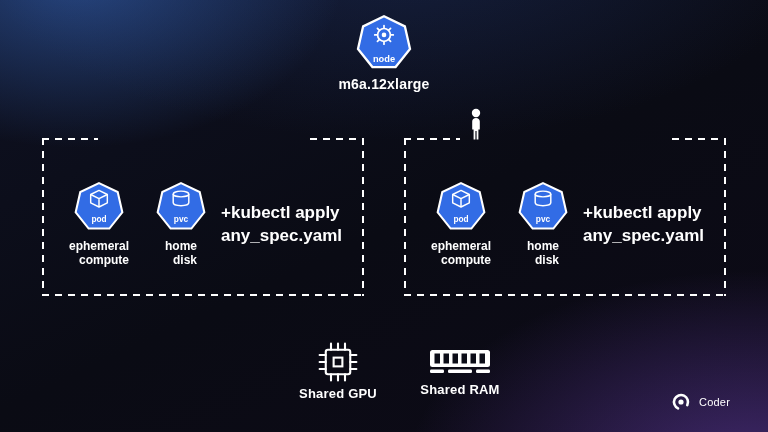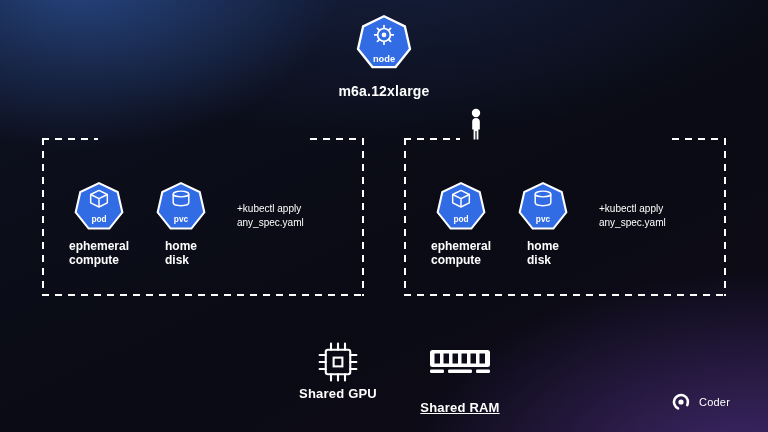--- a/index.html
+++ b/index.html
@@ -9,21 +9,21 @@
     background:
       radial-gradient(430px 280px at 10% -6%, rgba(58,112,205,0.55), transparent 62%),
       radial-gradient(560px 330px at 98% 110%, rgba(118,72,196,0.50), transparent 62%),
       radial-gradient(700px 320px at 52% -12%, rgba(44,76,150,0.28), transparent 60%),
       linear-gradient(155deg,#0e1122 0%,#0a0b14 52%,#0d0a17 100%);
   }
   .col{display:flex;flex-direction:column;align-items:center;}
 
   
   .node-block{position:absolute;left:0;right:0;top:14px;}
-  .instance-type{margin-top:11px;font-size:14px;font-weight:700;letter-spacing:.2px;}
+  .instance-type{margin-top:4px;font-size:14px;font-weight:700;letter-spacing:.2px;}
 
   
   svg text{font-family:"Liberation Sans",sans-serif;}
 
   
   .nsbox{position:absolute;top:138px;width:322px;height:158px;}
   .nsbox-left{left:42px;}
   .nsbox-right{left:404px;}
   .b{position:absolute;}
   .b-h{height:2px;background:repeating-linear-gradient(90deg,#fff 0 7px,transparent 7px 13px);}
@@ -33,29 +33,29 @@
   .b-bottom{left:0;right:0;bottom:0;}
   .b-left{left:0;top:0;bottom:0;}
   .b-right{right:0;top:0;bottom:0;}
 
   .ns-header{position:absolute;top:-30px;left:62px;display:flex;align-items:flex-end;gap:10px;}
   .ns-title{font-size:12px;font-weight:700;transform:translateY(7px);letter-spacing:.2px;white-space:nowrap;}
 
   .resource{position:absolute;top:43px;width:74px;}
   .resource.pod{left:20px;}
   .resource.pvc{left:102px;}
-  .resource-caption{margin-top:6px;font-size:12px;font-weight:700;line-height:1.18;text-align:left;white-space:pre-line;}
-  .kubectl-note{position:absolute;left:195px;top:64px;font-size:10px;font-weight:400;line-height:1.35;white-space:pre-line;}
+  .resource-caption{margin-top:6px;font-size:12px;font-weight:700;line-height:1.18;text-align:right;white-space:pre-line;}
+  .kubectl-note{position:absolute;left:179px;top:64px;font-size:17px;font-weight:700;line-height:1.35;white-space:pre-line;}
 
   
   .hw{position:absolute;}
   .hw-gpu{left:294px;top:341px;width:88px;}
   .hw-ram{left:410px;top:346px;width:100px;}
   .hw-gpu .hw-label{margin-top:3px;}
-  .hw-ram .hw-label{margin-top:24px;text-decoration:underline;}
+  .hw-ram .hw-label{margin-top:6px;}
   .hw-label{font-size:13px;font-weight:700;letter-spacing:.2px;}
 
   .brand{position:absolute;right:38px;top:392px;display:flex;align-items:center;gap:8px;}
   .brand-text{font-size:11px;font-weight:400;letter-spacing:.2px;}
 </style>
 </head>
 <body>
 
 <div class="stage">
 

